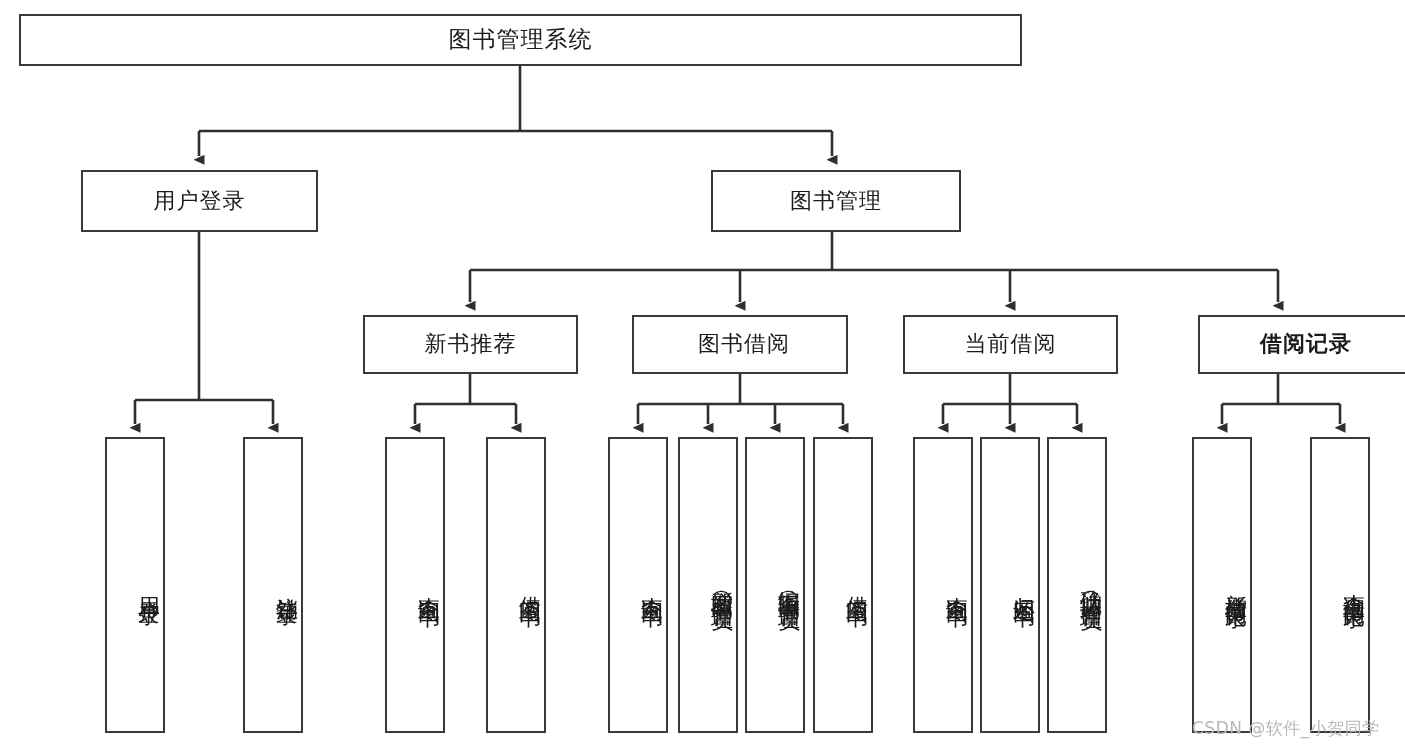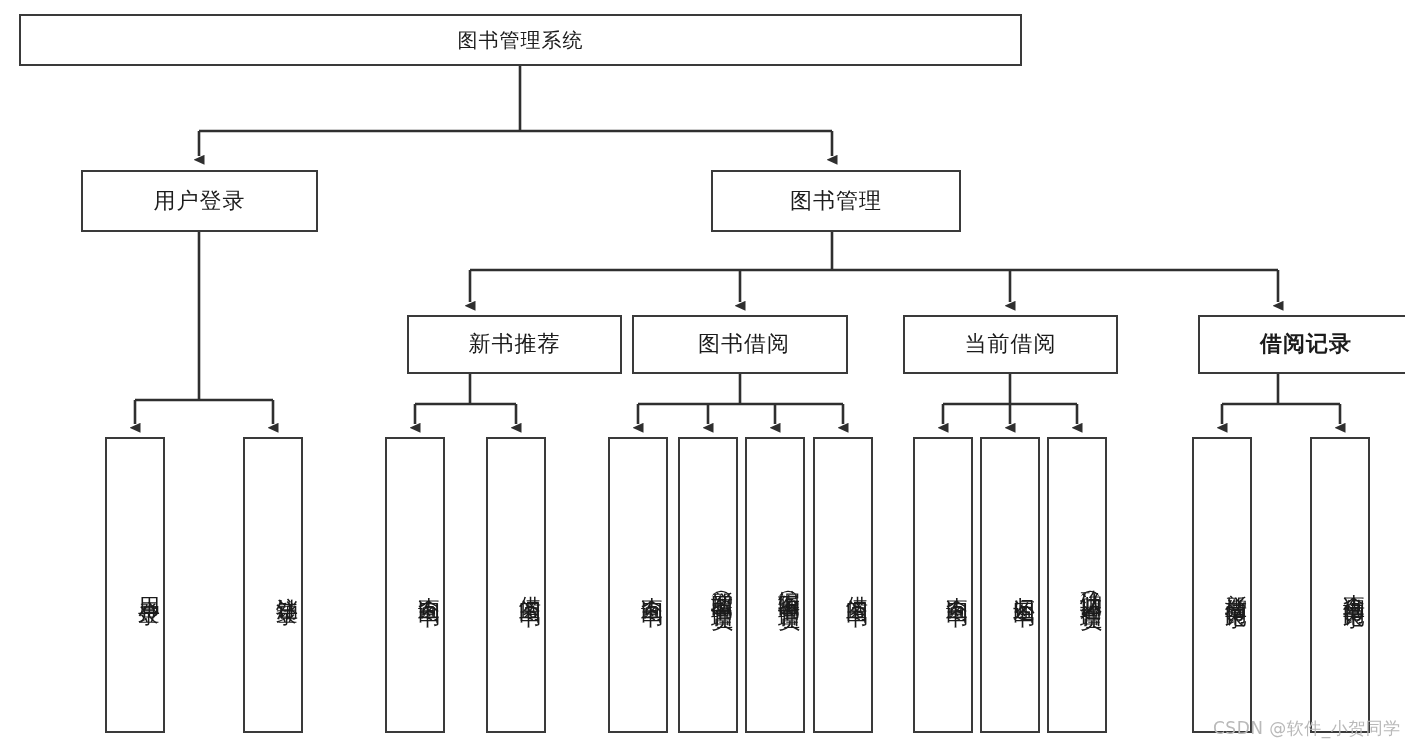--- a/index.html
+++ b/index.html
@@ -36,21 +36,21 @@
     justify-content: center;
     color: #1b1b1b;
   }
   .node.horiz {
     font-size: 22px;
     letter-spacing: 1px;
     line-height: 1.2;
     text-align: center;
   }
   .node.root {
-    font-size: 20px;
+    font-size: 23px;
   }
   .node.vert {
     writing-mode: vertical-rl;
     text-orientation: upright;
     font-size: 22px;
     letter-spacing: 3px;
     line-height: 1.25;
     padding-top: 8px;
     padding-bottom: 8px;
     align-items: flex-start;
@@ -60,21 +60,20 @@
     writing-mode: vertical-rl;
     text-orientation: upright;
     white-space: nowrap;
   }
   .watermark {
     position: absolute;
     font-size: 17px;
     color: #b9b9b9;
     white-space: nowrap;
     letter-spacing: 0.5px;
-    padding-left: 21px;
   }
 </style>
 </head>
 <body>
 
 <div id="canvas">
 
   <svg class="edges" viewBox="0 0 1405 747" xmlns="http://www.w3.org/2000/svg">
     <defs>
       <marker id="arrow" markerWidth="10" markerHeight="11" refX="1.2" refY="5.5" orient="auto" markerUnits="userSpaceOnUse">
@@ -129,21 +128,21 @@
     <span>图书管理系统</span>
   </div>
 
   <div class="node horiz" style="left:81px; top:170px; width:237px; height:62px;">
     <span>用户登录</span>
   </div>
   <div class="node horiz" style="left:711px; top:170px; width:250px; height:62px;">
     <span>图书管理</span>
   </div>
 
-  <div class="node horiz" style="left:363px; top:315px; width:215px; height:59px;margin-left:44px;">
+  <div class="node horiz" style="left:363px; top:315px; width:215px; height:59px;">
     <span>新书推荐</span>
   </div>
   <div class="node horiz" style="left:632px; top:315px; width:216px; height:59px;padding-left:8px;">
     <span>图书借阅</span>
   </div>
   <div class="node horiz" style="left:903px; top:315px; width:215px; height:59px;">
     <span>当前借阅</span>
   </div>
   <div class="node horiz" style="left:1198px; top:315px; width:216px; height:59px;font-weight:bold;">
     <span>借阅记录</span>

